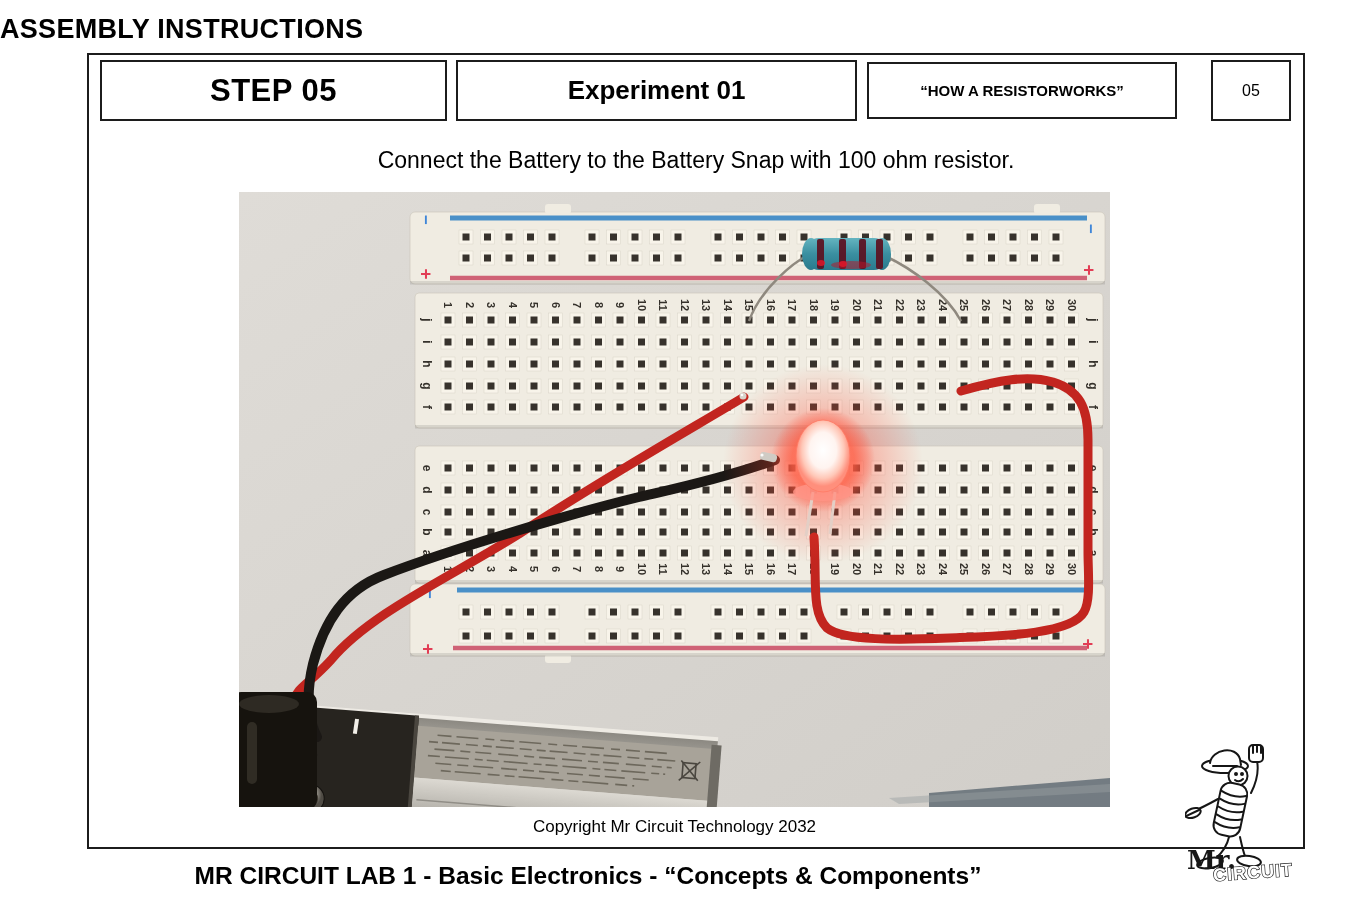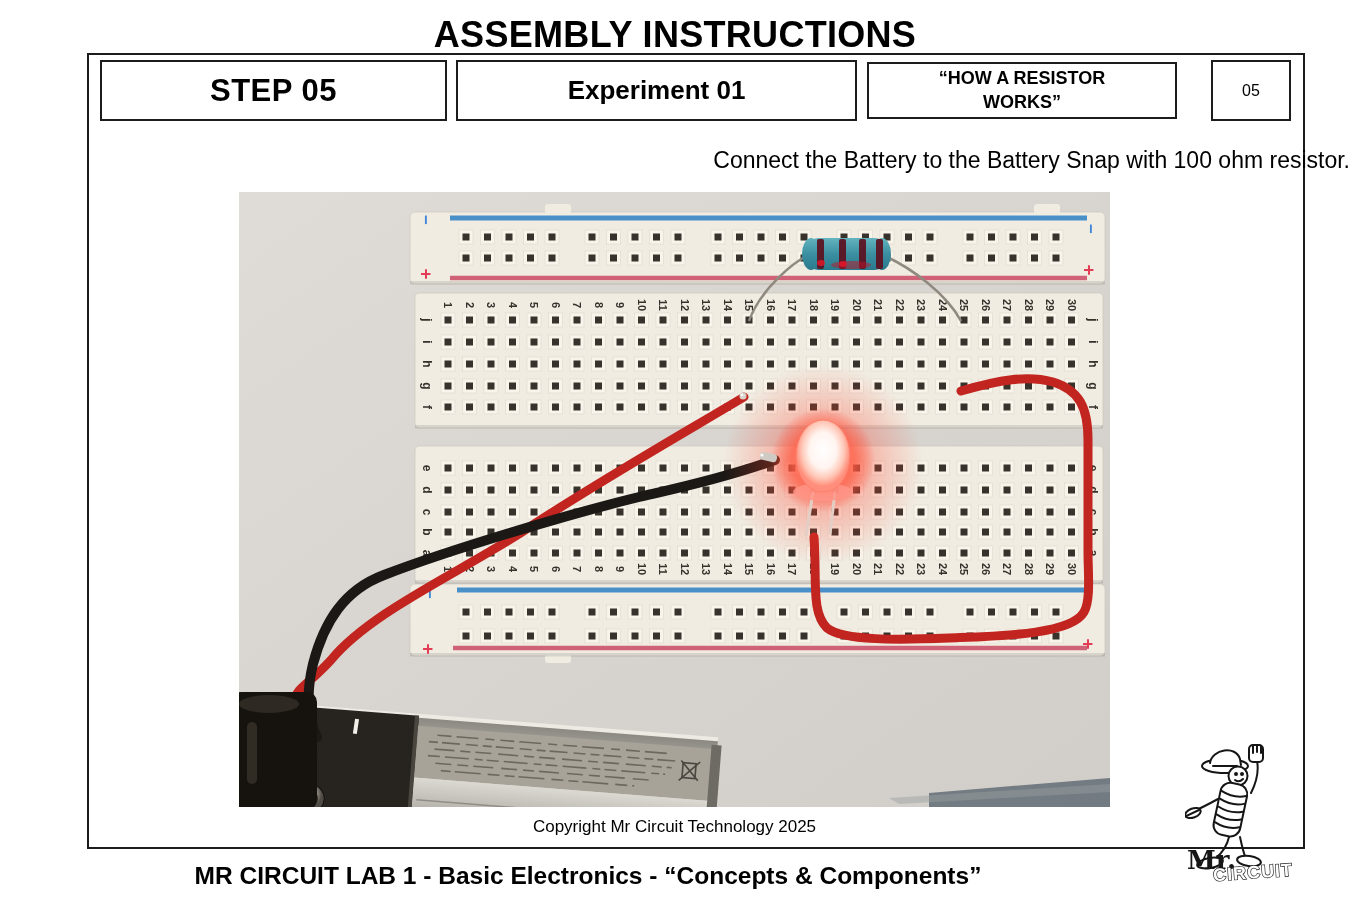--- a/index.html
+++ b/index.html
@@ -1,37 +1,37 @@
 <!DOCTYPE html>
 <html><head>
 <meta charset="utf-8">
 <style>
   html,body{margin:0;padding:0}
   body{
     width:1350px;height:900px;position:relative;background:#ffffff;
     font-family:"Liberation Sans", sans-serif;color:#000;overflow:hidden;
   }
   .page-title{
-    position:absolute;top:14px;left:0;width:1350px;text-align:center;
-    font-size:36px;font-weight:bold;letter-spacing:.3px;
+    position:absolute;top:14px;left:0;width:1350px;
+    font-size:27px;font-weight:bold;letter-spacing:.3px;
   }
   .frame{
     position:absolute;left:87px;top:53px;width:1214px;height:792px;
     border:2px solid #1c1c1c;background:#fff;
   }
   .hbox{
     position:absolute;border:2px solid #1c1c1c;background:#fff;
     display:flex;align-items:center;justify-content:center;text-align:center;
   }
   #box-step{left:11px;top:5px;width:343px;height:57px;font-size:31px;font-weight:bold;letter-spacing:.5px}
   #box-exp{left:367px;top:5px;width:397px;height:57px;font-size:26px;font-weight:bold}
-  #box-topic{left:778px;top:7px;width:306px;height:53px;font-size:18px;font-weight:bold;flex-direction:column;line-height:1.32}
+  #box-topic{left:778px;top:7px;width:306px;height:53px;font-size:15px;font-weight:bold;flex-direction:row;line-height:1.32}
   #box-num{left:1122px;top:5px;width:76px;height:57px;font-size:16px}
   .instruction{
-    position:absolute;left:0;top:92px;width:100%;text-align:right;font-size:23px;margin-left:47px;
+    position:absolute;left:0;top:92px;width:100%;text-align:center;font-size:23px;
   }
   .photo{
     position:absolute;left:150px;top:137px;width:871px;height:615px;
   }
   .photo svg{display:block}
   .caption{
     position:absolute;left:150px;top:762px;width:871px;text-align:center;font-size:17px;
   }
   .logo{
     position:absolute;left:1096px;top:684px;width:114px;height:146px;
@@ -1103,21 +1103,21 @@
         <ellipse cx="584" cy="264" rx="27" ry="36" fill="url(#gCore)" stroke="#ff7a64" stroke-opacity="0.8"></ellipse>
       </g>
 
       <rect x="521" y="261" width="17" height="8" rx="3" fill="#cfcbc4" transform="rotate(12 529 265)"></rect>
       <circle cx="523" cy="263" r="1.6" fill="#ffffff" opacity="0.9"></circle>
       <circle cx="504" cy="204" r="3.5" fill="#d8d4cc"></circle>
       <circle cx="503" cy="203" r="1.3" fill="#ffffff"></circle>
     </svg>
   </div>
 
-  <div class="caption">Copyright Mr Circuit Technology 2025</div>
+  <div class="caption">Copyright Mr Circuit Technology 2032</div>
 
   <div class="logo">
     <svg width="114" height="146" viewBox="0 0 114 146">
       <g fill="none" stroke="#161616" stroke-width="2" stroke-linecap="round">
 
         <path d="M 66,54 C 72,42 74,32 72,22"></path>
         <rect x="64" y="6" width="14" height="17" rx="4" fill="#fff"></rect>
         <line x1="68" y1="7" x2="68" y2="14"></line>
           <line x1="72" y1="6" x2="72" y2="13"></line>
           <line x1="76" y1="7" x2="76" y2="14"></line>

